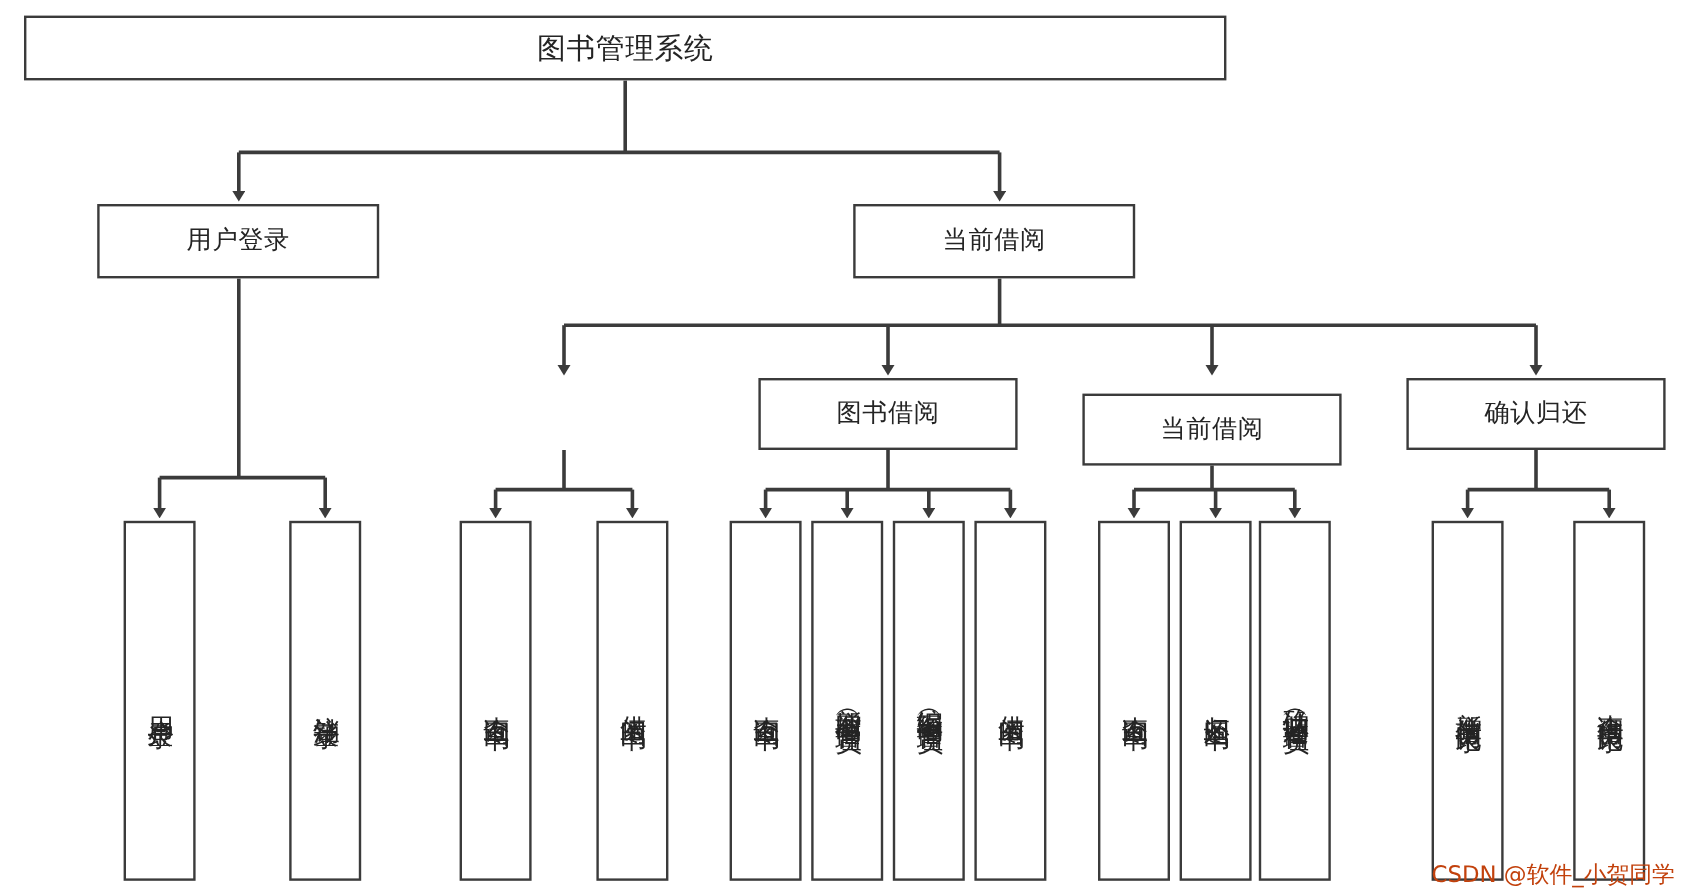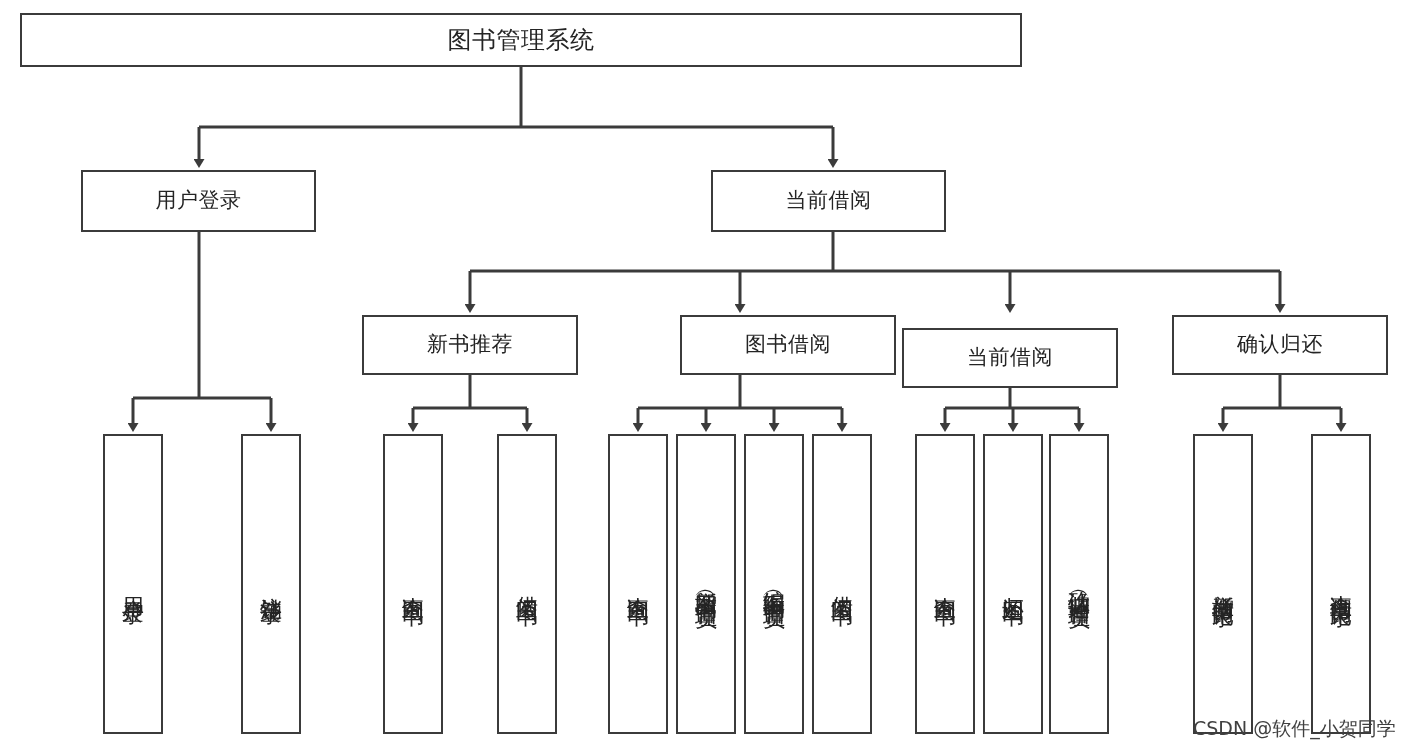--- a/index.html
+++ b/index.html
@@ -61,21 +61,21 @@
     writing-mode: vertical-rl;
     text-orientation: upright;
     font-size: 22px;
     line-height: 1.18;
     letter-spacing: 2.5px;
     white-space: nowrap;
   }
   .watermark {
     position: absolute;
     font-size: 19px;
-    color: #404040;
+    color: #c2410c;
     white-space: nowrap;
     z-index: 5;
     font-family: "DejaVu Sans", "Liberation Sans", sans-serif;
   }
 </style>
 </head>
 <body>
 
 <div id="canvas">
 
@@ -133,24 +133,21 @@
     <span class="lbl">图书管理系统</span>
   </div>
 
   <div class="node horiz" style="left:81px; top:170px; width:235px; height:62px;">
     <span class="lbl">用户登录</span>
   </div>
   <div class="node horiz" style="left:711px; top:170px; width:235px; height:62px;">
     <span class="lbl">当前借阅</span>
   </div>
 
-  <div class="node horiz" style="left:362px; top:315px; width:216px; height:60px;">
-    <span class="lbl">新书推荐</span>
-  </div>
-  <div class="node horiz" style="left:632px; top:315px; width:216px; height:60px;margin-left:48px;">
+  <div class="node horiz" style="left:632px; top:315px; width:216px; height:60px;">
     <span class="lbl">图书借阅</span>
   </div>
   <div class="node horiz" style="left:902px; top:328px; width:216px; height:60px;">
     <span class="lbl">当前借阅</span>
   </div>
   <div class="node horiz" style="left:1172px; top:315px; width:216px; height:60px;">
     <span class="lbl">确认归还</span>
   </div>
 
   <div class="node vert" style="left:103px; top:434px; width:60px; height:300px;">

